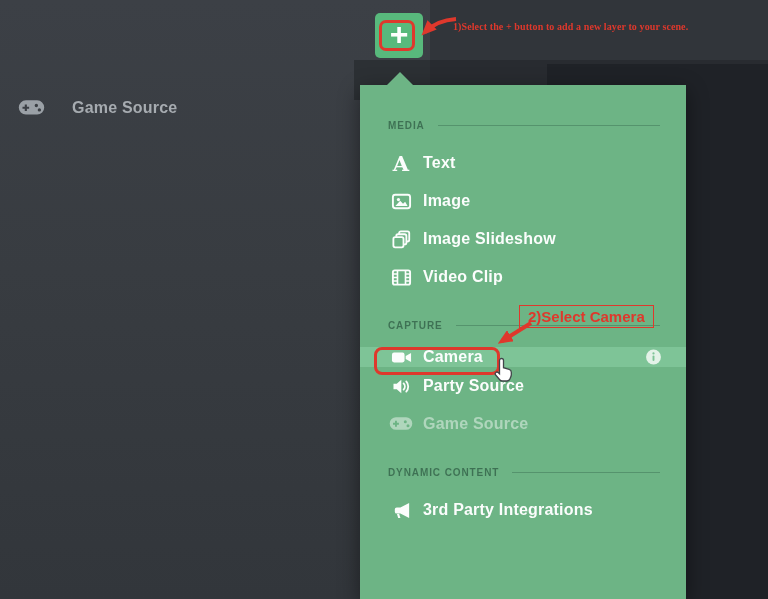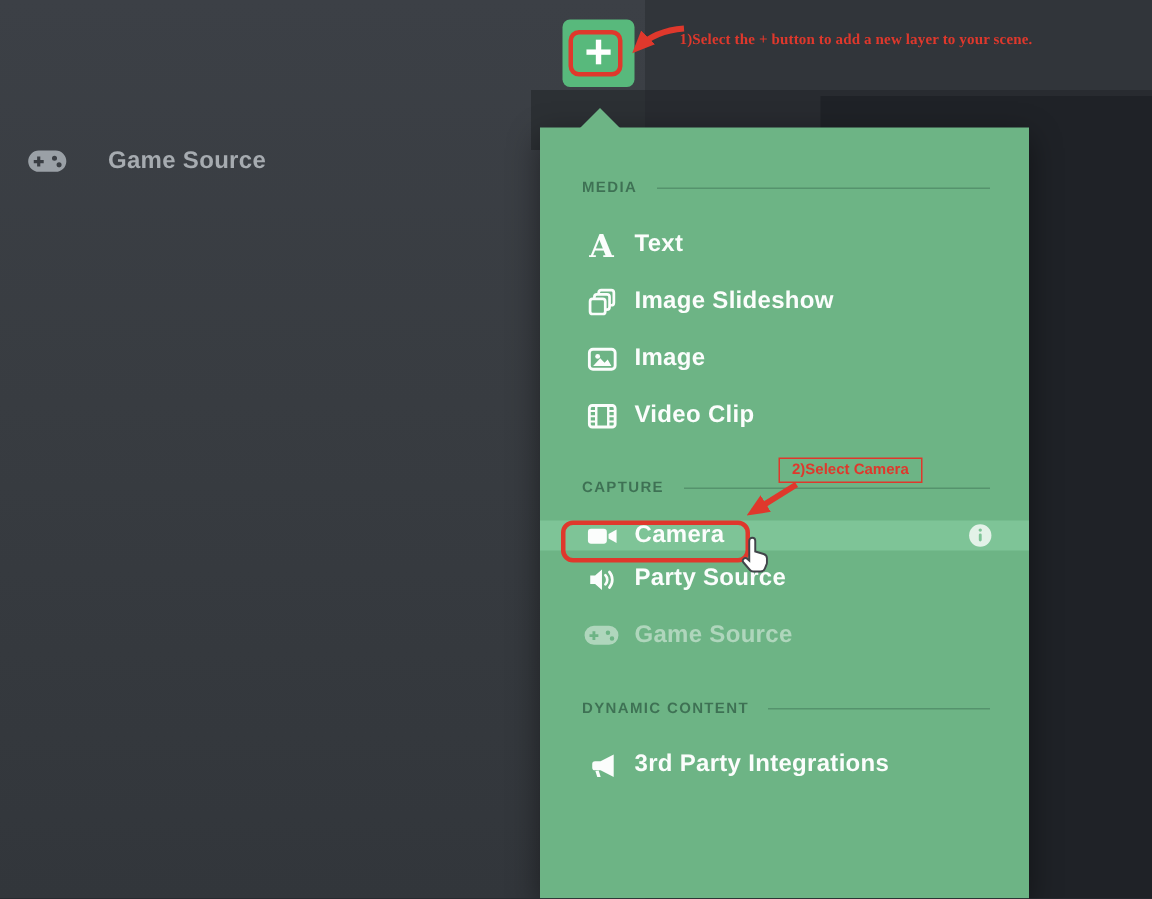--- a/index.html
+++ b/index.html
@@ -46,21 +46,21 @@
   .minfo{position:absolute;right:24px;top:50%;transform:translateY(-50%);display:flex;cursor:pointer;}
   .minfo svg{width:17px;height:17px;}
   
   .step1-text{position:absolute;left:453px;top:21px;font-size:10px;font-weight:600;
               color:var(--annotation-red);white-space:nowrap;z-index:40;letter-spacing:.1px;font-family:Liberation Serif, serif;}
   .box-plus{position:absolute;left:379px;top:20px;width:36px;height:31px;
             border:3px solid var(--annotation-red);border-radius:7px;z-index:40;box-sizing:border-box;}
   .box-camera{position:absolute;left:374px;top:347px;width:126px;height:28px;
               border:3px solid var(--annotation-red);border-radius:8px;z-index:40;box-sizing:border-box;}
   .box-step2{position:absolute;left:519px;top:305px;padding:2px 8px;border:1px solid var(--annotation-red);
-             color:var(--annotation-red);font-size:10px;font-weight:600;white-space:nowrap;z-index:40;}
+             color:var(--annotation-red);font-size:15px;font-weight:600;white-space:nowrap;z-index:40;}
   .overlay{position:absolute;left:0;top:0;width:768px;height:599px;z-index:50;pointer-events:none;}
 </style>
 </head>
 <body>
 
 <div class="stage">
 
   <div class="left-panel"></div>
   <div class="preview-sliver"></div>
   <div class="preview-a"></div>
@@ -88,37 +88,37 @@
           <span class="mhead-line"></span>
         </div>
         <div class="mitem">
           <span class="micon">
             <span class="serif-a">A</span>
           </span>
           <span class="mlabel">Text</span>
         </div>
         <div class="mitem">
           <span class="micon">
+            <svg viewBox="0 0 22 22">
+              <rect x="2" y="4" width="18" height="14" rx="2.5" fill="none" stroke="currentColor" stroke-width="2"></rect>
+              <circle cx="7.8" cy="9" r="1.7" fill="currentColor"></circle>
+              <path d="M4.6 15.8 L9.6 10.3 L12.6 13.4 L14.8 11.2 L17.4 15.8 Z" fill="currentColor"></path>
+            </svg>
+          </span>
+          <span class="mlabel">Image</span>
+        </div>
+        <div class="mitem">
+          <span class="micon">
             <svg viewBox="0 0 22 22" fill="none" stroke="currentColor" stroke-width="1.9">
               <path d="M8.5 5.2 V4.3 a1.8 1.8 0 0 1 1.8 -1.8 h7 a1.8 1.8 0 0 1 1.8 1.8 v7 a1.8 1.8 0 0 1 -1.8 1.8 h-.9"></path>
               <path d="M5.5 8.2 V7.3 a1.8 1.8 0 0 1 1.8 -1.8 h7 a1.8 1.8 0 0 1 1.8 1.8 v7 a1.8 1.8 0 0 1 -1.8 1.8 h-.9"></path>
               <rect x="2.5" y="8.6" width="10.6" height="10.6" rx="1.8"></rect>
             </svg>
           </span>
           <span class="mlabel">Image Slideshow</span>
-        </div>
-        <div class="mitem">
-          <span class="micon">
-            <svg viewBox="0 0 22 22">
-              <rect x="2" y="4" width="18" height="14" rx="2.5" fill="none" stroke="currentColor" stroke-width="2"></rect>
-              <circle cx="7.8" cy="9" r="1.7" fill="currentColor"></circle>
-              <path d="M4.6 15.8 L9.6 10.3 L12.6 13.4 L14.8 11.2 L17.4 15.8 Z" fill="currentColor"></path>
-            </svg>
-          </span>
-          <span class="mlabel">Image</span>
         </div>
         <div class="mitem">
           <span class="micon">
             <svg viewBox="0 0 22 22" stroke="currentColor" fill="none">
               <rect x="2" y="3.5" width="18" height="15" rx="2" stroke-width="2"></rect>
               <path d="M6.8 3.5 v15 M15.2 3.5 v15" stroke-width="1.7"></path>
               <path d="M2 7.3 h4.8 M2 11 h4.8 M2 14.7 h4.8 M15.2 7.3 H20 M15.2 11 H20 M15.2 14.7 H20" stroke-width="1.4"></path>
             </svg>
           </span>
           <span class="mlabel">Video Clip</span>

